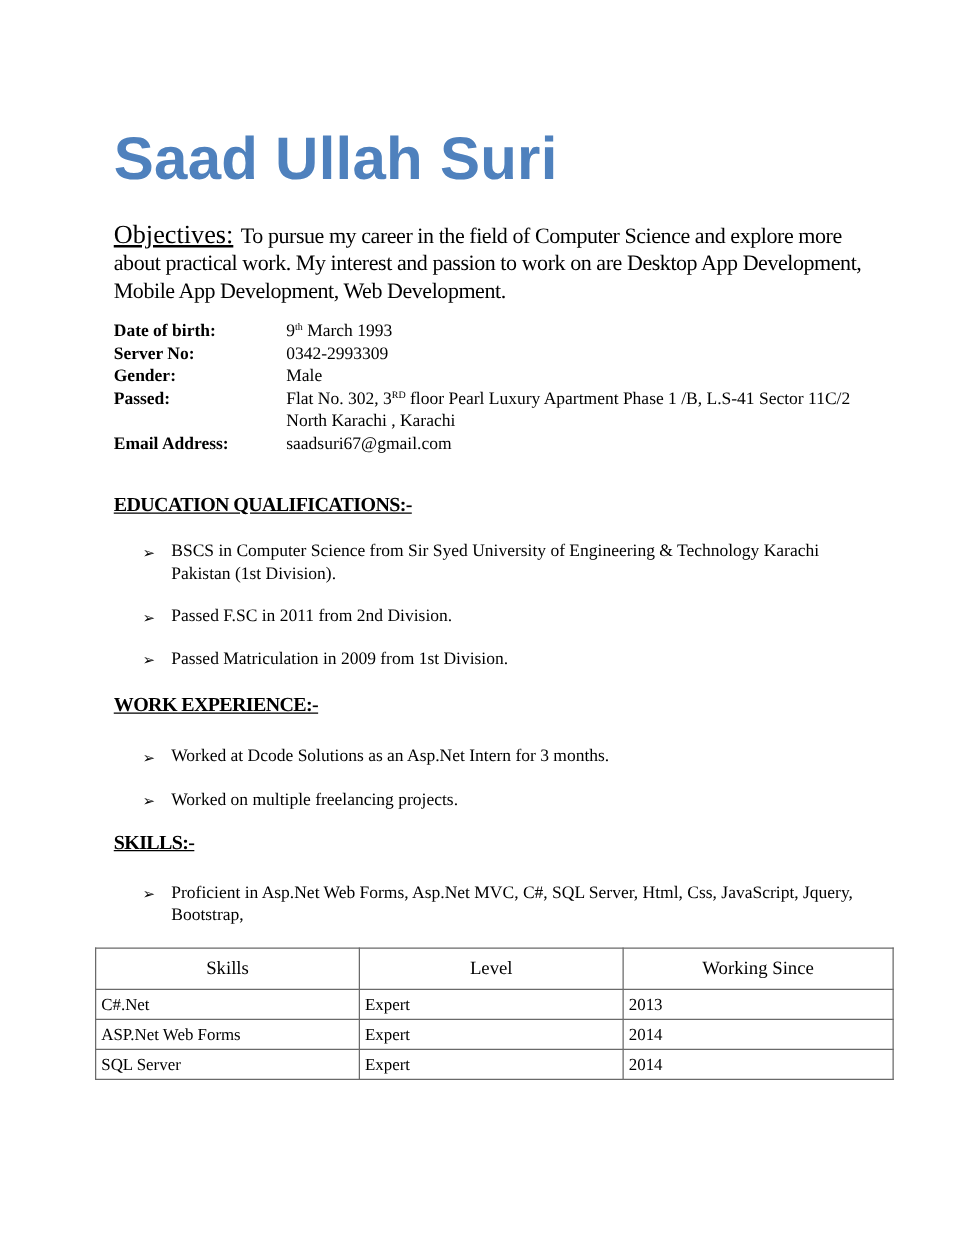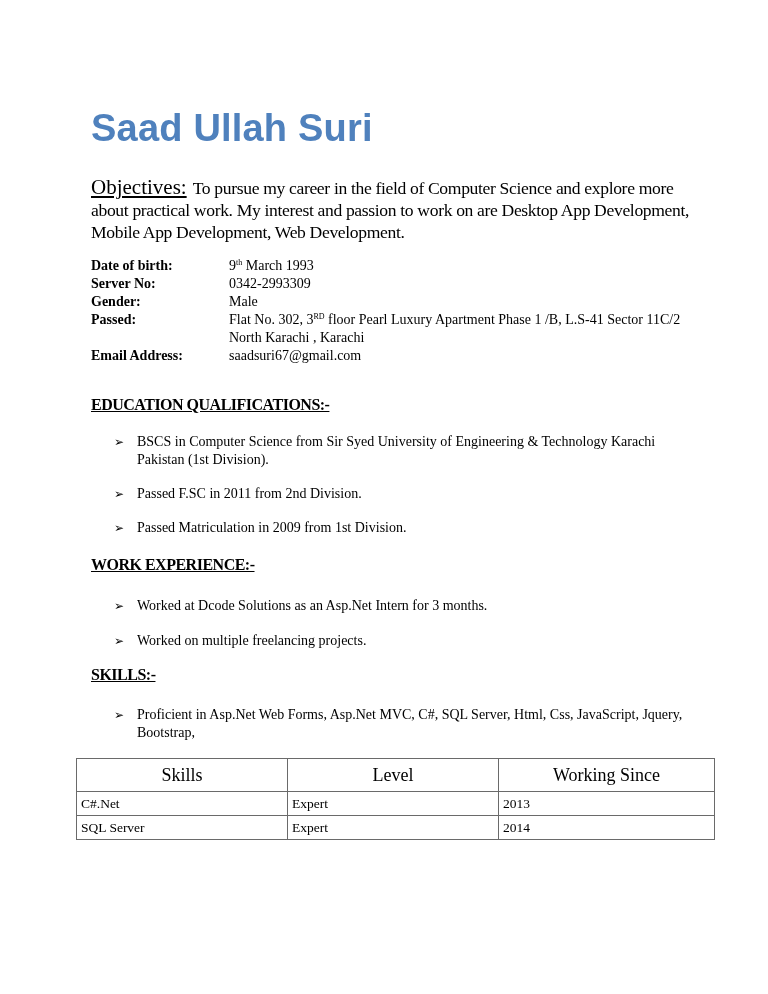--- a/index.html
+++ b/index.html
@@ -1,20 +1,20 @@
 <!DOCTYPE html>
 <html><head>
 <meta charset="utf-8">
 <style>
   html, body { margin: 0; padding: 0; background: #ffffff; }
   body { width: 768px; height: 994px; position: relative; overflow: hidden; color: #000; }
   .name {
     position: absolute; left: 91px; top: 103px;
     font-family: "Liberation Sans", "DejaVu Sans", sans-serif;
-    font-weight: bold; font-size: 38px; color: #4F81BD; letter-spacing: 0.2px;
+    font-weight: bold; font-size: 48px; color: #4F81BD; letter-spacing: 0.2px;
     margin: 0; line-height: 50px;
   }
   .objective {
     position: absolute; left: 91px; top: 176px; width: 600px;
     font-family: "Liberation Serif", "DejaVu Serif", serif;
     font-size: 17.6px; line-height: 22px; letter-spacing: -0.35px;
   }
   .objective .label { font-weight: normal; text-decoration: underline; font-size: 21px; letter-spacing: 0; margin-right: 6px; }
   .info {
     position: absolute; left: 91px; top: 257px;
@@ -34,21 +34,21 @@
     font-family: "Liberation Serif", "DejaVu Serif", serif; font-size: 14px; line-height: 18px;
   }
   .bullets li { display: flex; }
   .bullet-glyph { width: 23px; flex: none; font-family: "DejaVu Sans", sans-serif; font-size: 12px; }
   .bullet-text { width: 560px; }
   table.skills {
     position: absolute; left: 76px; top: 758px; width: 639px;
     border-collapse: collapse; font-family: "Liberation Serif", "DejaVu Serif", serif;
   }
   table.skills th, table.skills td { border: 1.5px solid #6a6a6a; }
-  table.skills th { font-weight: normal; font-size: 18px; height: 32px; padding: 0; text-align: center; }
+  table.skills th { font-weight: normal; font-size: 15px; height: 32px; padding: 0; text-align: center; }
   table.skills td { font-size: 13.5px; height: 23px; padding: 0 0 0 4px; text-align: left; }
   .c1 { width: 210px; } .c2 { width: 210px; }
 </style>
 </head>
 <body>
 
 <h1 class="name">Saad Ullah Suri</h1>
 
 <div class="objective">
   <span class="label">Objectives:</span><span>To pursue my career in the field of Computer Science and explore more about practical work. My interest and passion to work on are Desktop App Development, Mobile App Development, Web Development.</span>
@@ -121,18 +121,23 @@
       <th>Working Since</th>
     </tr>
   </thead>
   <tbody>
     <tr>
       <td>C#.Net</td>
       <td>Expert</td>
       <td>2013</td>
     </tr>
     <tr>
+      <td>ASP.Net Web Forms</td>
+      <td>Expert</td>
+      <td>2014</td>
+    </tr>
+    <tr>
       <td>SQL Server</td>
       <td>Expert</td>
       <td>2014</td>
     </tr>
   </tbody>
 </table>
 
 </body></html>

